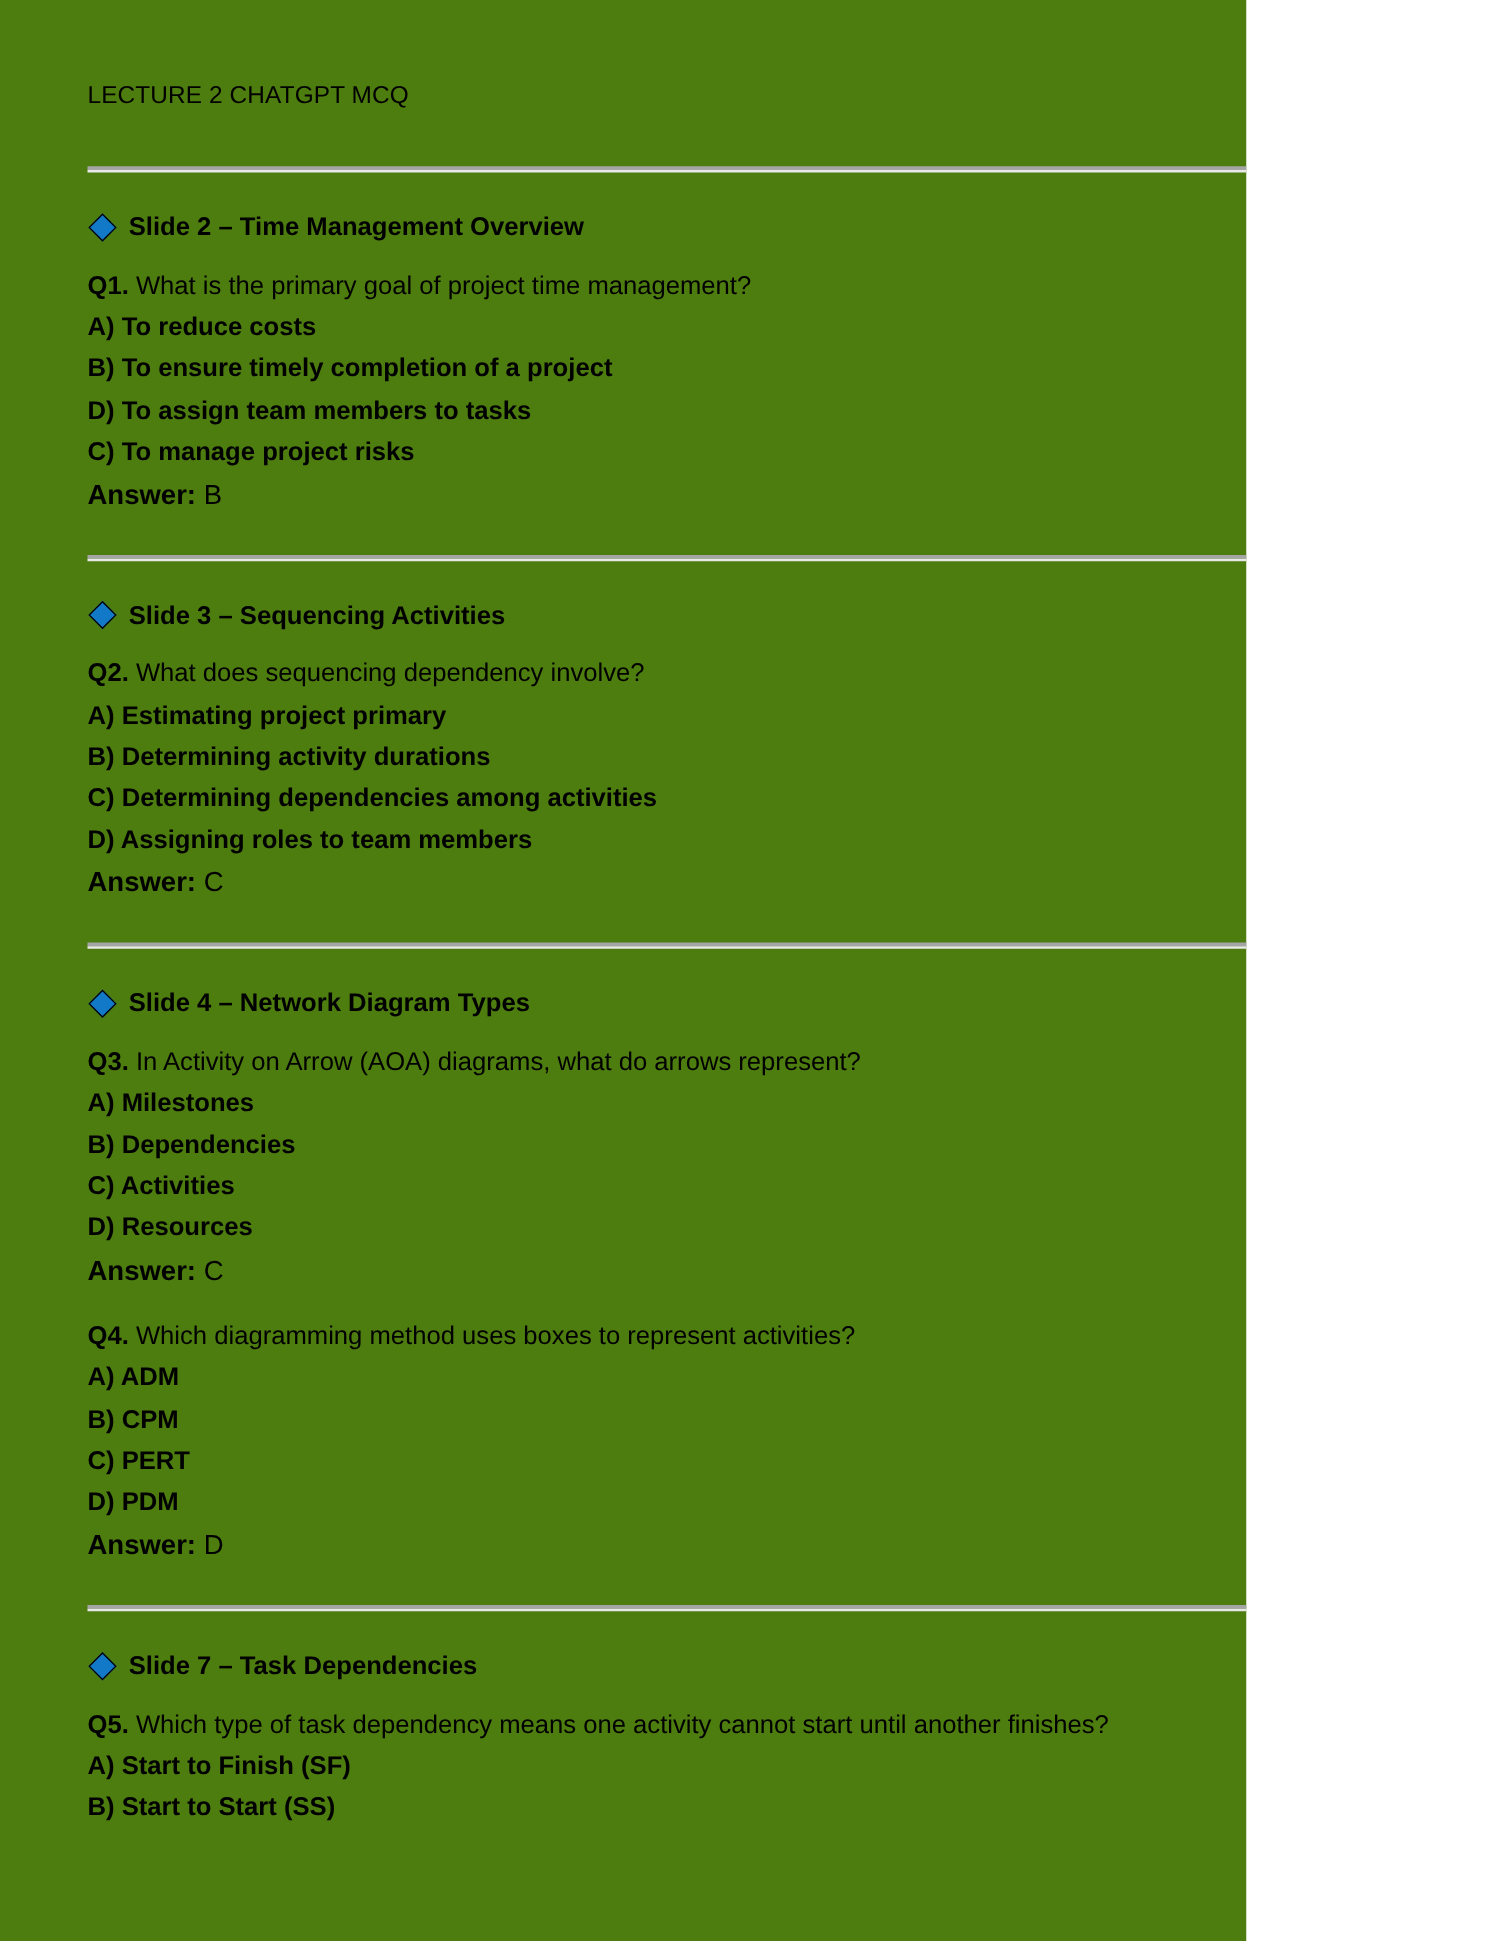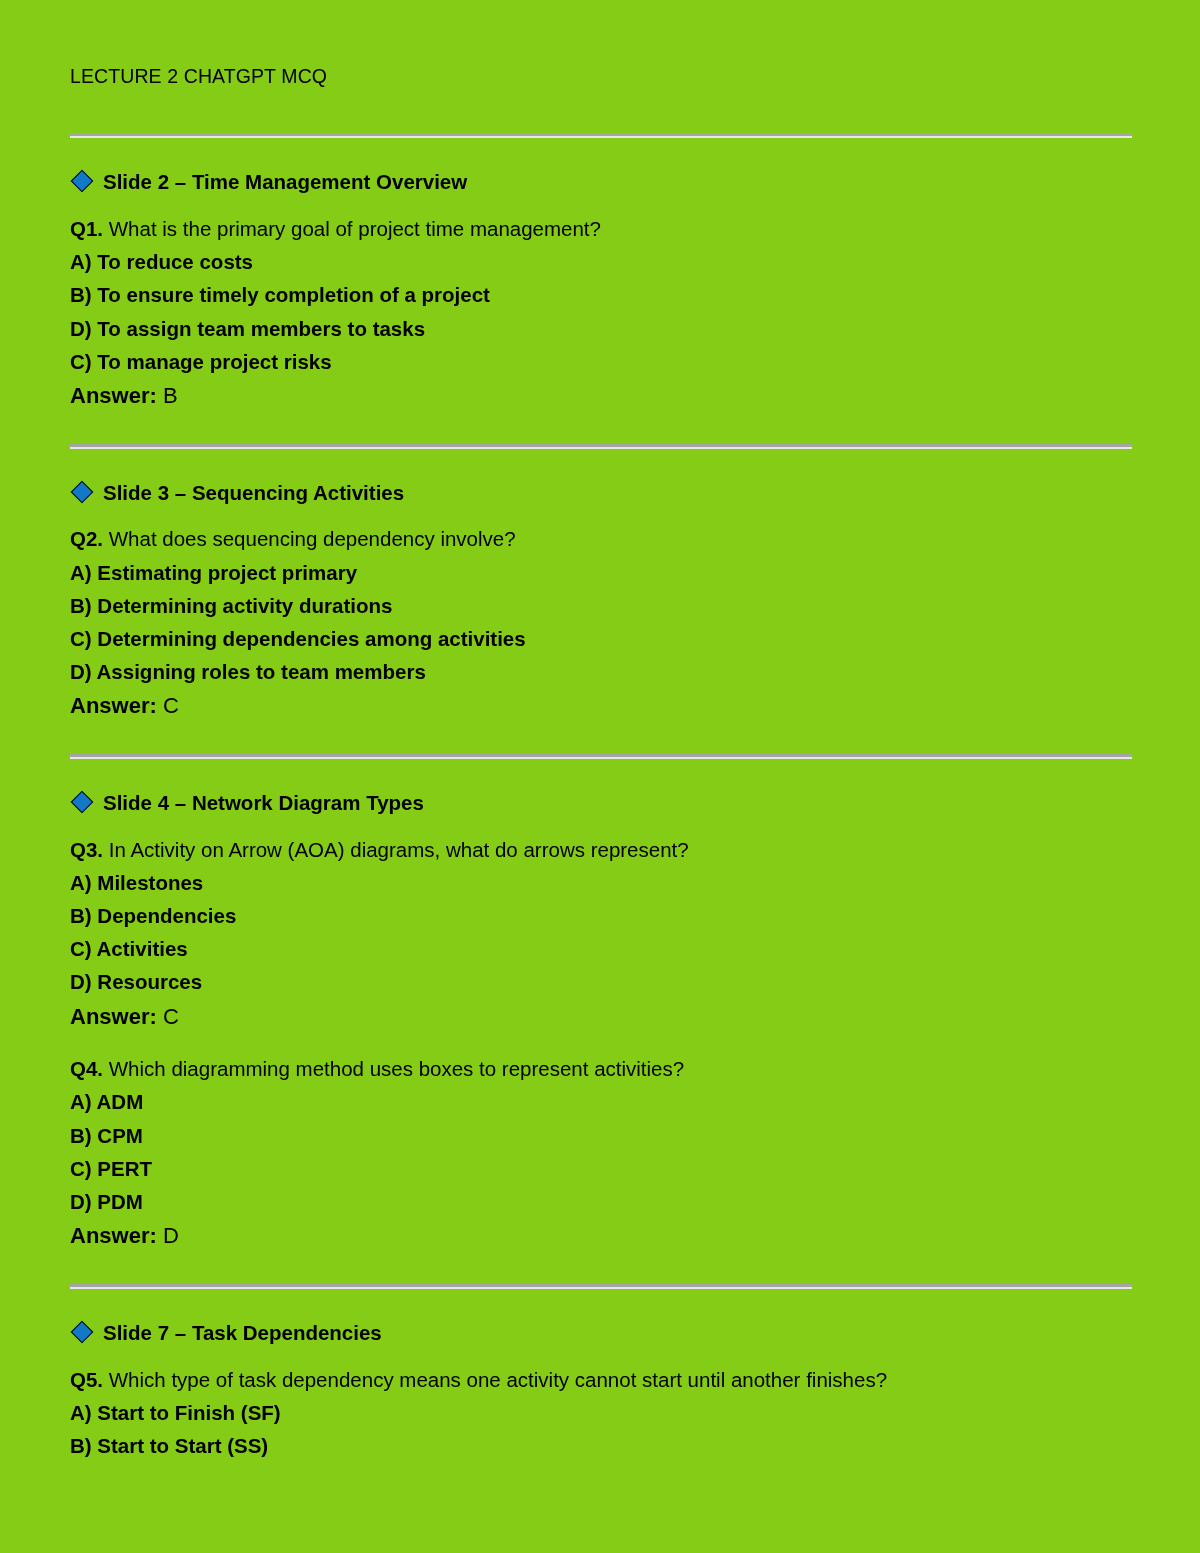--- a/index.html
+++ b/index.html
@@ -10,23 +10,23 @@
   }
   body {
     width: 1200px;
     height: 1553px;
     font-family: "Liberation Sans", "DejaVu Sans", sans-serif;
     color: #000000;
     -webkit-font-smoothing: none;
   }
   .page {
     position: relative;
-    width: 1200px;
+    width: 997px;
     height: 1553px;
-    background: #84cc16;
+    background: #4d7c0f;
     box-sizing: border-box;
     padding: 0;
     overflow: hidden;
   }
   .content {
     position: absolute;
     left: 70px;
     top: 64px;
     width: 1062px;
   }
@@ -65,21 +65,21 @@
     height: 2px;
     background: #e8e8e8;
   }
 
   
   .section-heading {
     font-size: 20.5px;
     font-weight: 700;
     line-height: 1.3;
     display: flex;
-    align-items: flex-start;
+    align-items: flex-end;
     white-space: pre;
   }
   .diamond-icon {
     display: inline-block;
     width: 26px;
     height: 26px;
     position: relative;
     flex: 0 0 auto;
     margin-right: 7px;
   }

